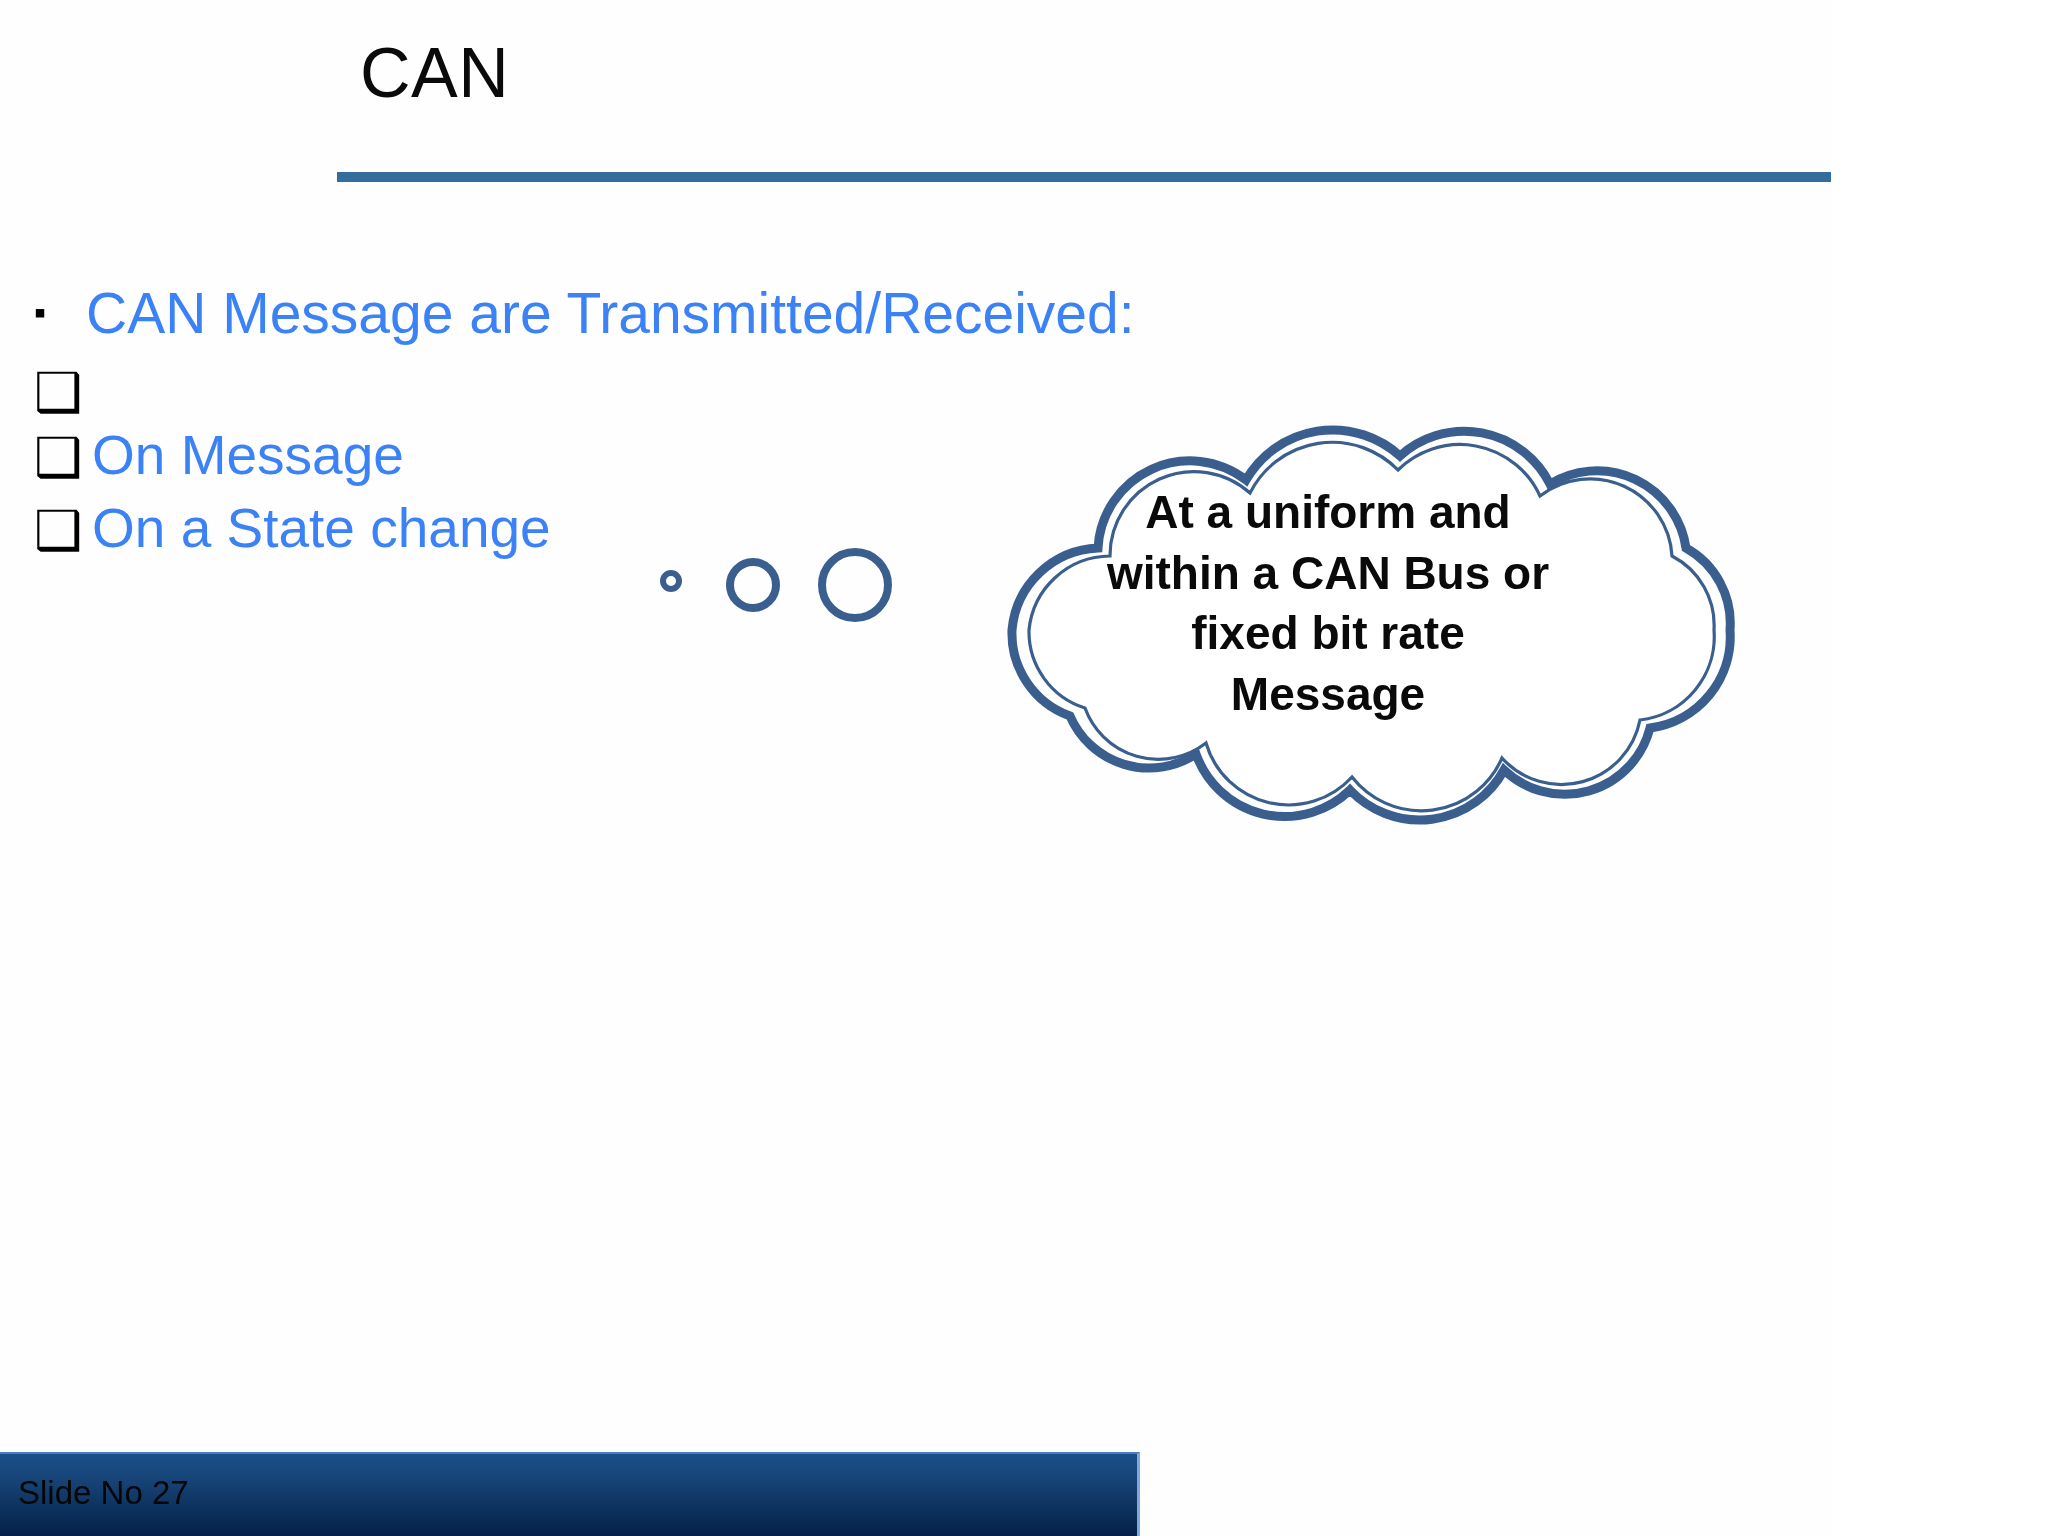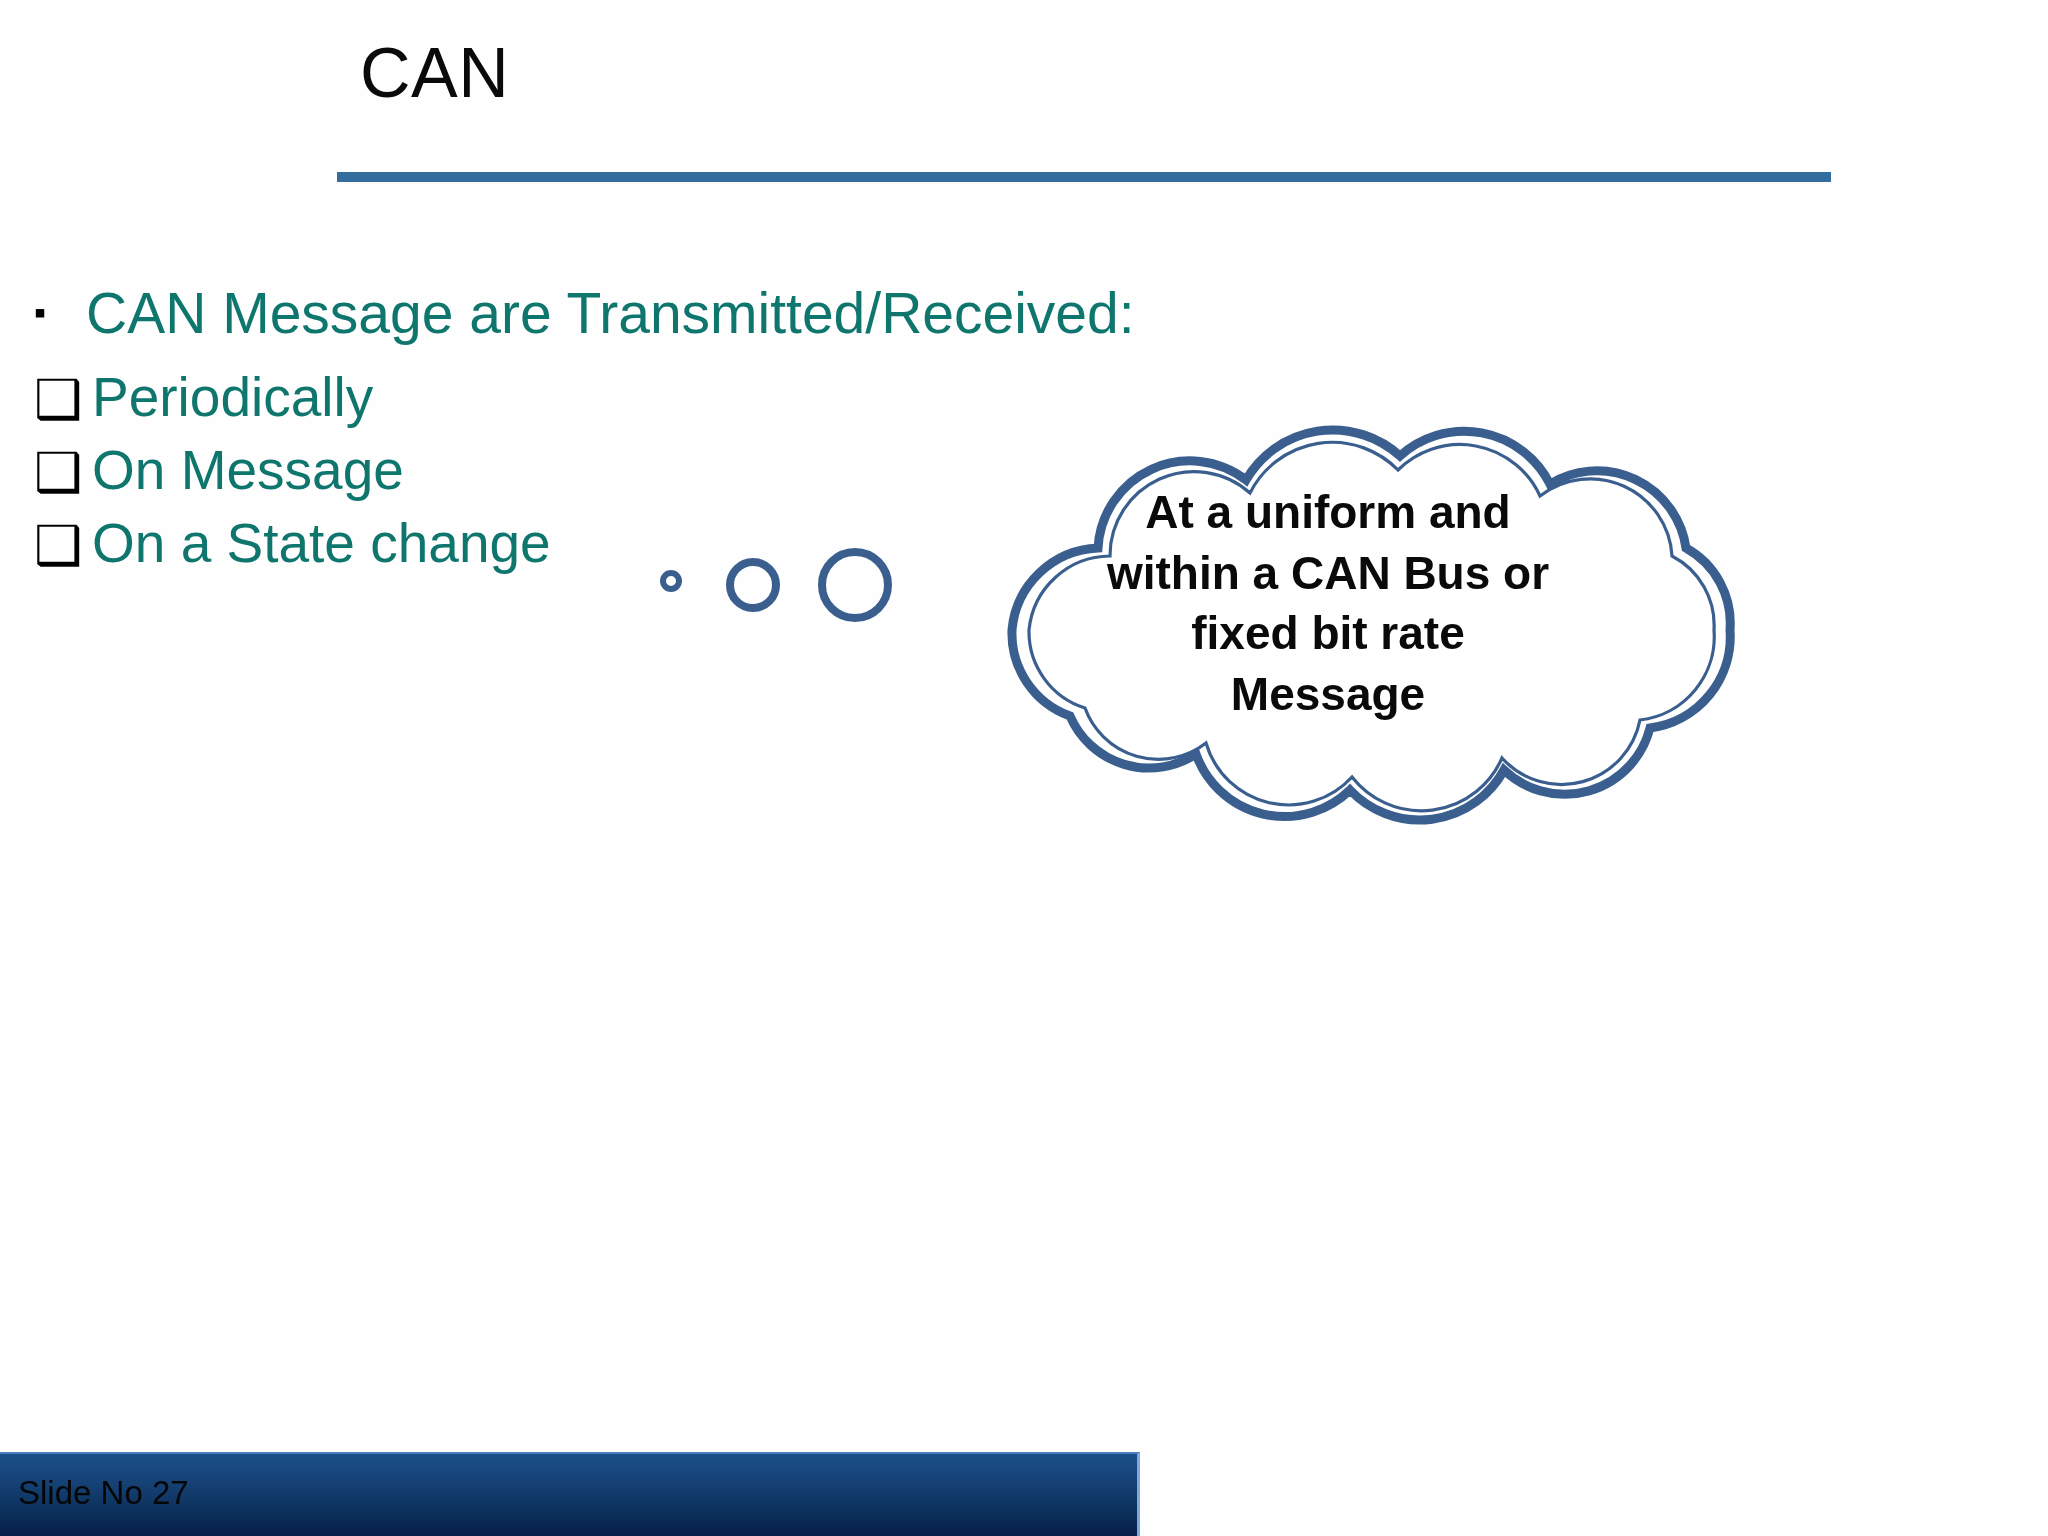--- a/index.html
+++ b/index.html
@@ -72,21 +72,21 @@
     width: 58px;
     font-size: 54px;
     line-height: 1;
     color: #000;
     position: relative;
     top: 2px;
   }
   .bullet-text {
     font-size: 57px;
     line-height: 1.25;
-    color: #0f766e;
+    color: #3b82f6;
     white-space: nowrap;
   }
   .bullet-text.sub {
     font-size: 55px;
   }
 
   
   .tail {
     position: absolute;
     border-radius: 50%;
@@ -166,21 +166,20 @@
 
   <div id="body">
 
     <div class="bullet-row lvl1">
       <span class="mark-square">▪</span>
       <span class="bullet-text">CAN Message are Transmitted/Received:</span>
     </div>
 
     <div class="bullet-row lvl2">
       <span class="mark-box">❑</span>
-      <span class="bullet-text sub">Periodically</span>
     </div>
 
     <div class="bullet-row lvl2">
       <span class="mark-box">❑</span>
       <span class="bullet-text sub">On Message</span>
     </div>
 
     <div class="bullet-row lvl2">
       <span class="mark-box">❑</span>
       <span class="bullet-text sub">On a State change</span>

